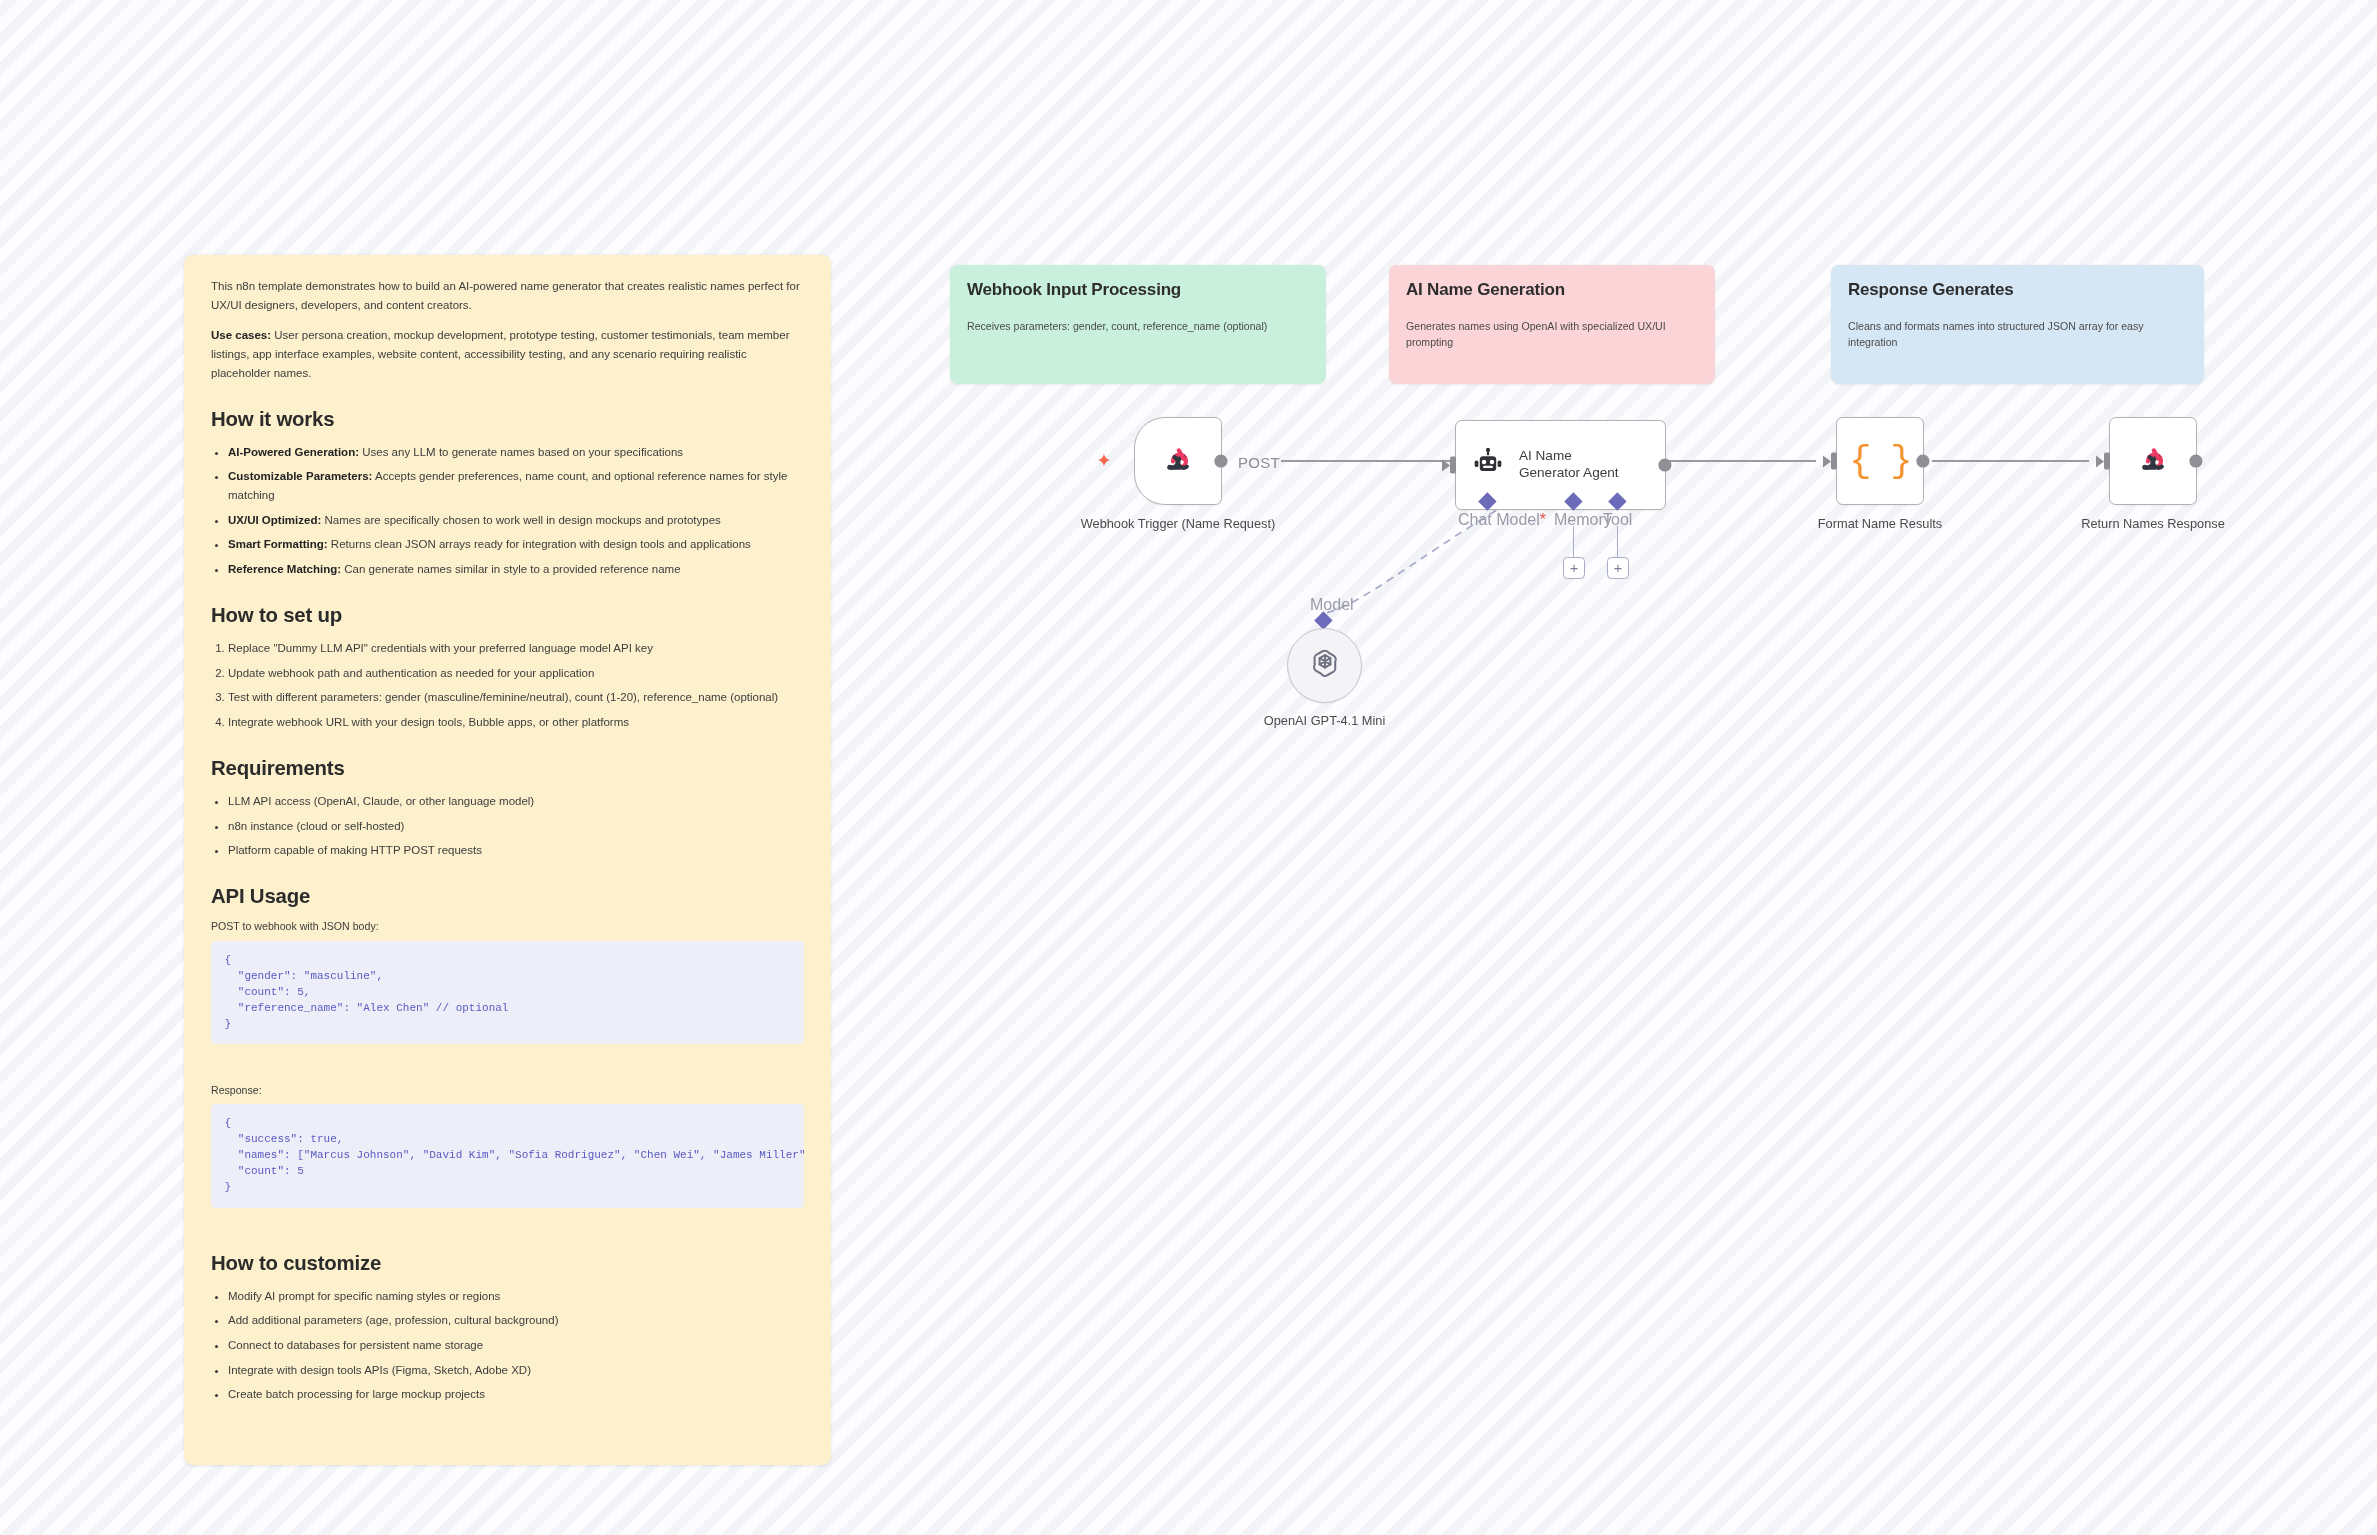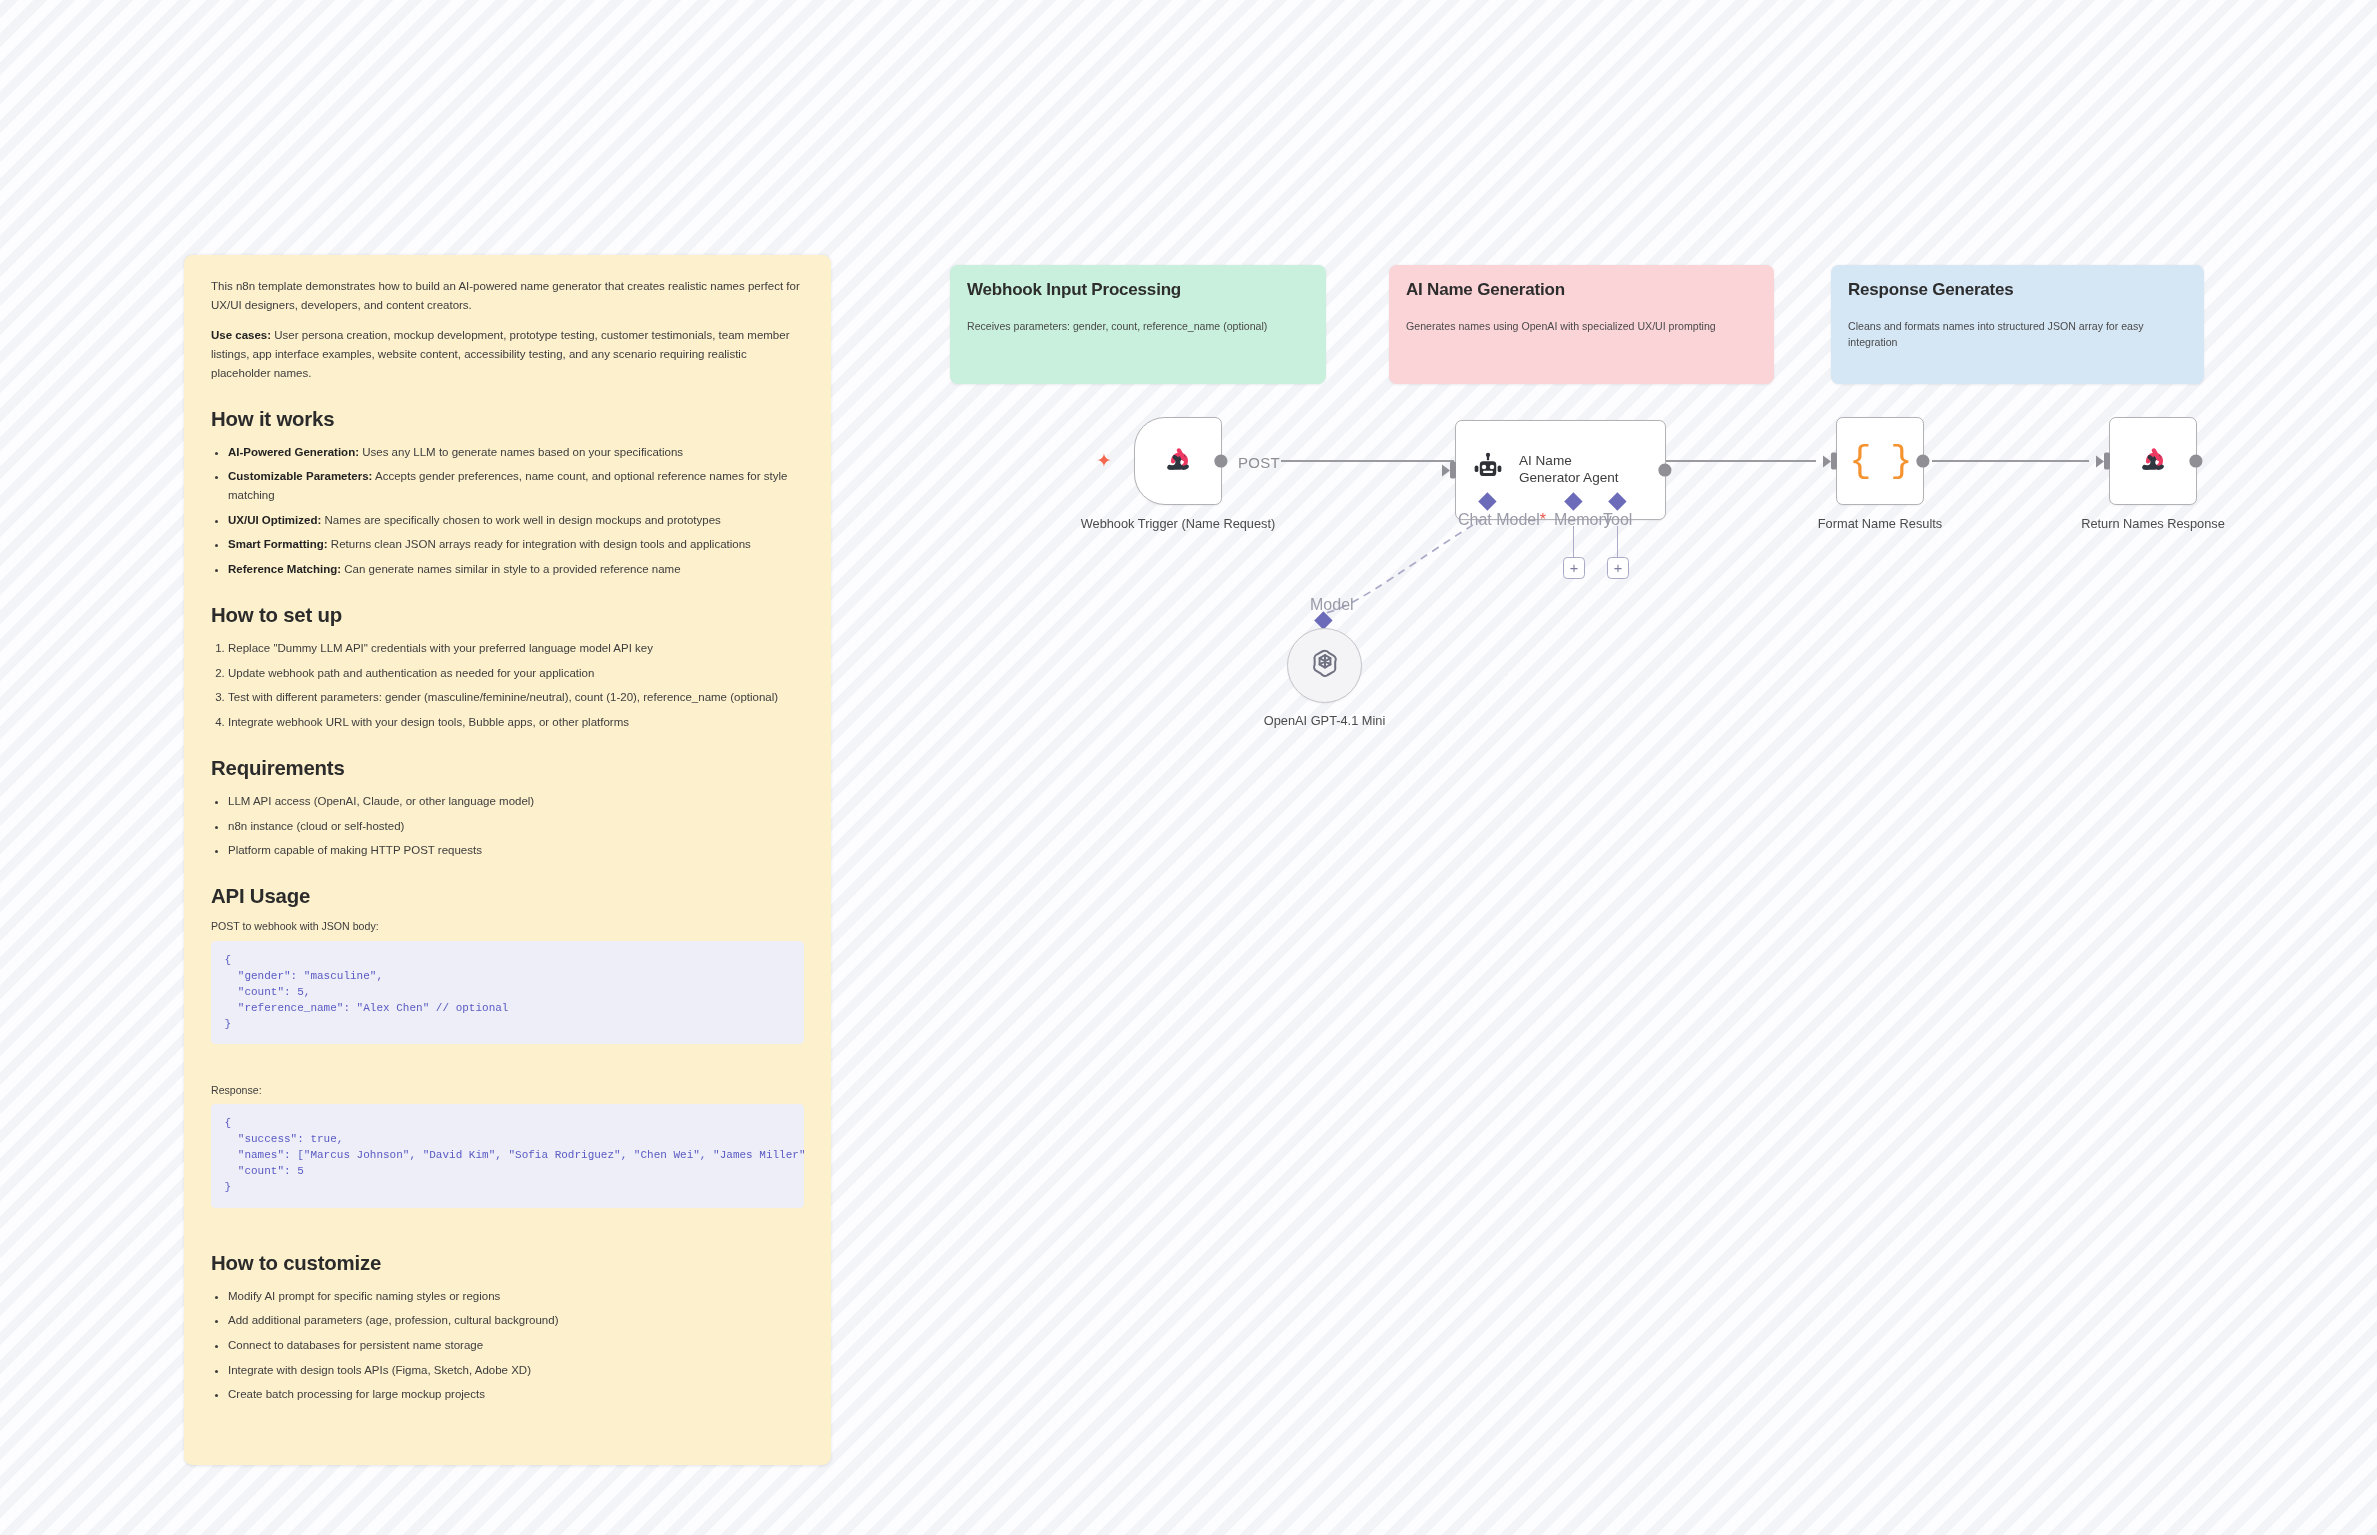--- a/index.html
+++ b/index.html
@@ -105,21 +105,21 @@
     letter-spacing: -0.2px;
     margin-bottom: 19px;
   }
   .sticky .st-body {
     font-size: 10.6px;
     line-height: 1.5;
     color: #4a4a4a;
   }
 
   #sticky-green  { left: 950px; top: 265px; width: 376px; height: 119px; background: #c9f0dc; }
-  #sticky-pink   { left: 1389px; top: 265px; width: 385px; height: 119px; background: #fbd4d8; }
+  #sticky-pink   { left: 1389px; top: 265px; width: 326px; height: 119px; background: #fbd4d8; }
   #sticky-blue   { left: 1831px; top: 265px; width: 373px; height: 119px; background: #d5e6f5; }
 
   
   .node-wrap { position: absolute; }
 
   .node-box {
     position: relative;
     background: #ffffff;
     border: 1.4px solid #b2b2b6;
     border-radius: 6.8px;
@@ -335,21 +335,21 @@
         </svg>
       </span>
       <div class="dot-out"></div>
     </div>
     <div class="node-label wrap" style="top:99px;">Webhook Trigger (Name Request)</div>
   </div>
   <span class="lightning" style="left:1096px; top:451px;">✦</span>
   <span class="conn-label" style="left:1238px; top:454px;">POST</span>
 
   <div class="node-wrap" style="left:1455px; top:420px;">
-    <div class="node-box" style="width:211px; height:100px; padding-left:15.3px; justify-content:flex-start; gap:13.6px;">
+    <div class="node-box" style="width:211px; height:90px; padding-left:15.3px; justify-content:flex-start; gap:13.6px;">
       <span>
         <svg width="34" height="34" viewBox="0 0 24 24" fill="#2f3136">
           <rect x="6.2" y="6.6" width="11.6" height="10.4" rx="2.4"></rect>
           <rect x="2.6" y="9.6" width="2.6" height="4.6" rx="1.2"></rect>
           <rect x="18.8" y="9.6" width="2.6" height="4.6" rx="1.2"></rect>
           <rect x="11.2" y="2.4" width="1.6" height="3.4"></rect>
           <circle cx="12" cy="2.1" r="1.5"></circle>
           <circle cx="9.2" cy="10.6" r="1.55" fill="#ffffff"></circle>
           <circle cx="14.8" cy="10.6" r="1.55" fill="#ffffff"></circle>
           <rect x="8.5" y="13.3" width="7" height="1.5" rx="0.7" fill="#ffffff"></rect>

